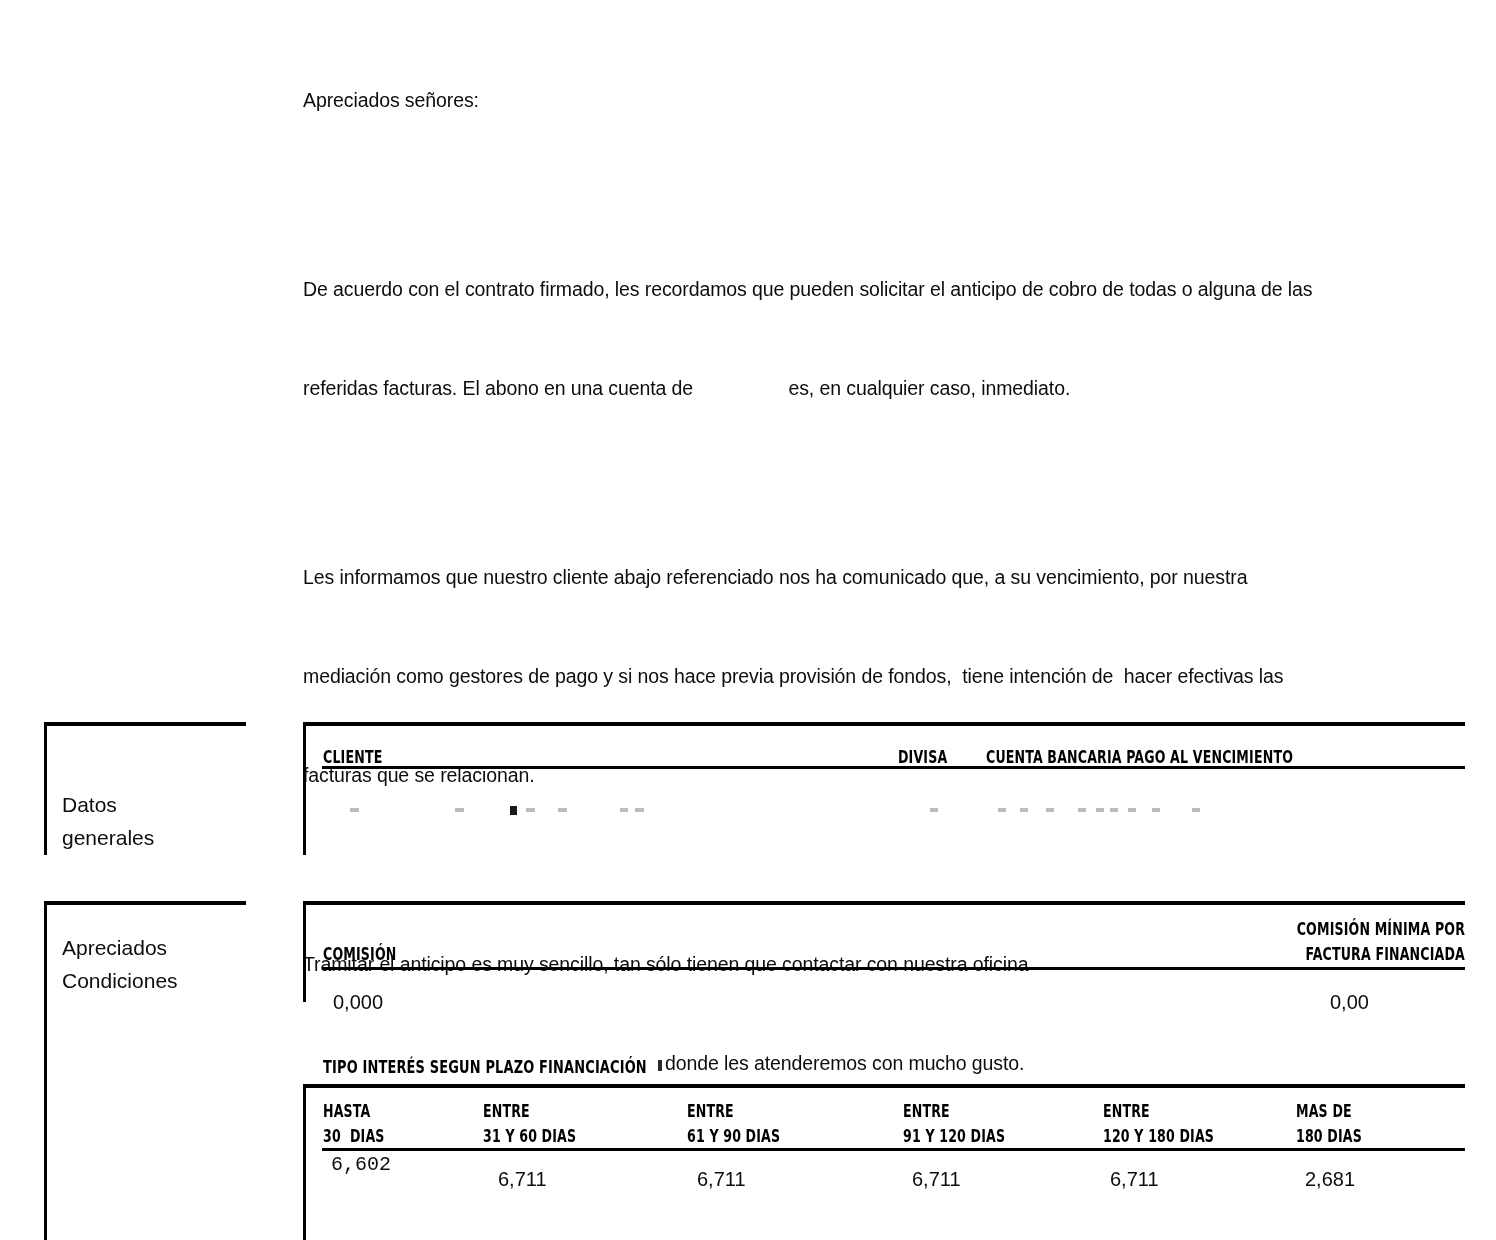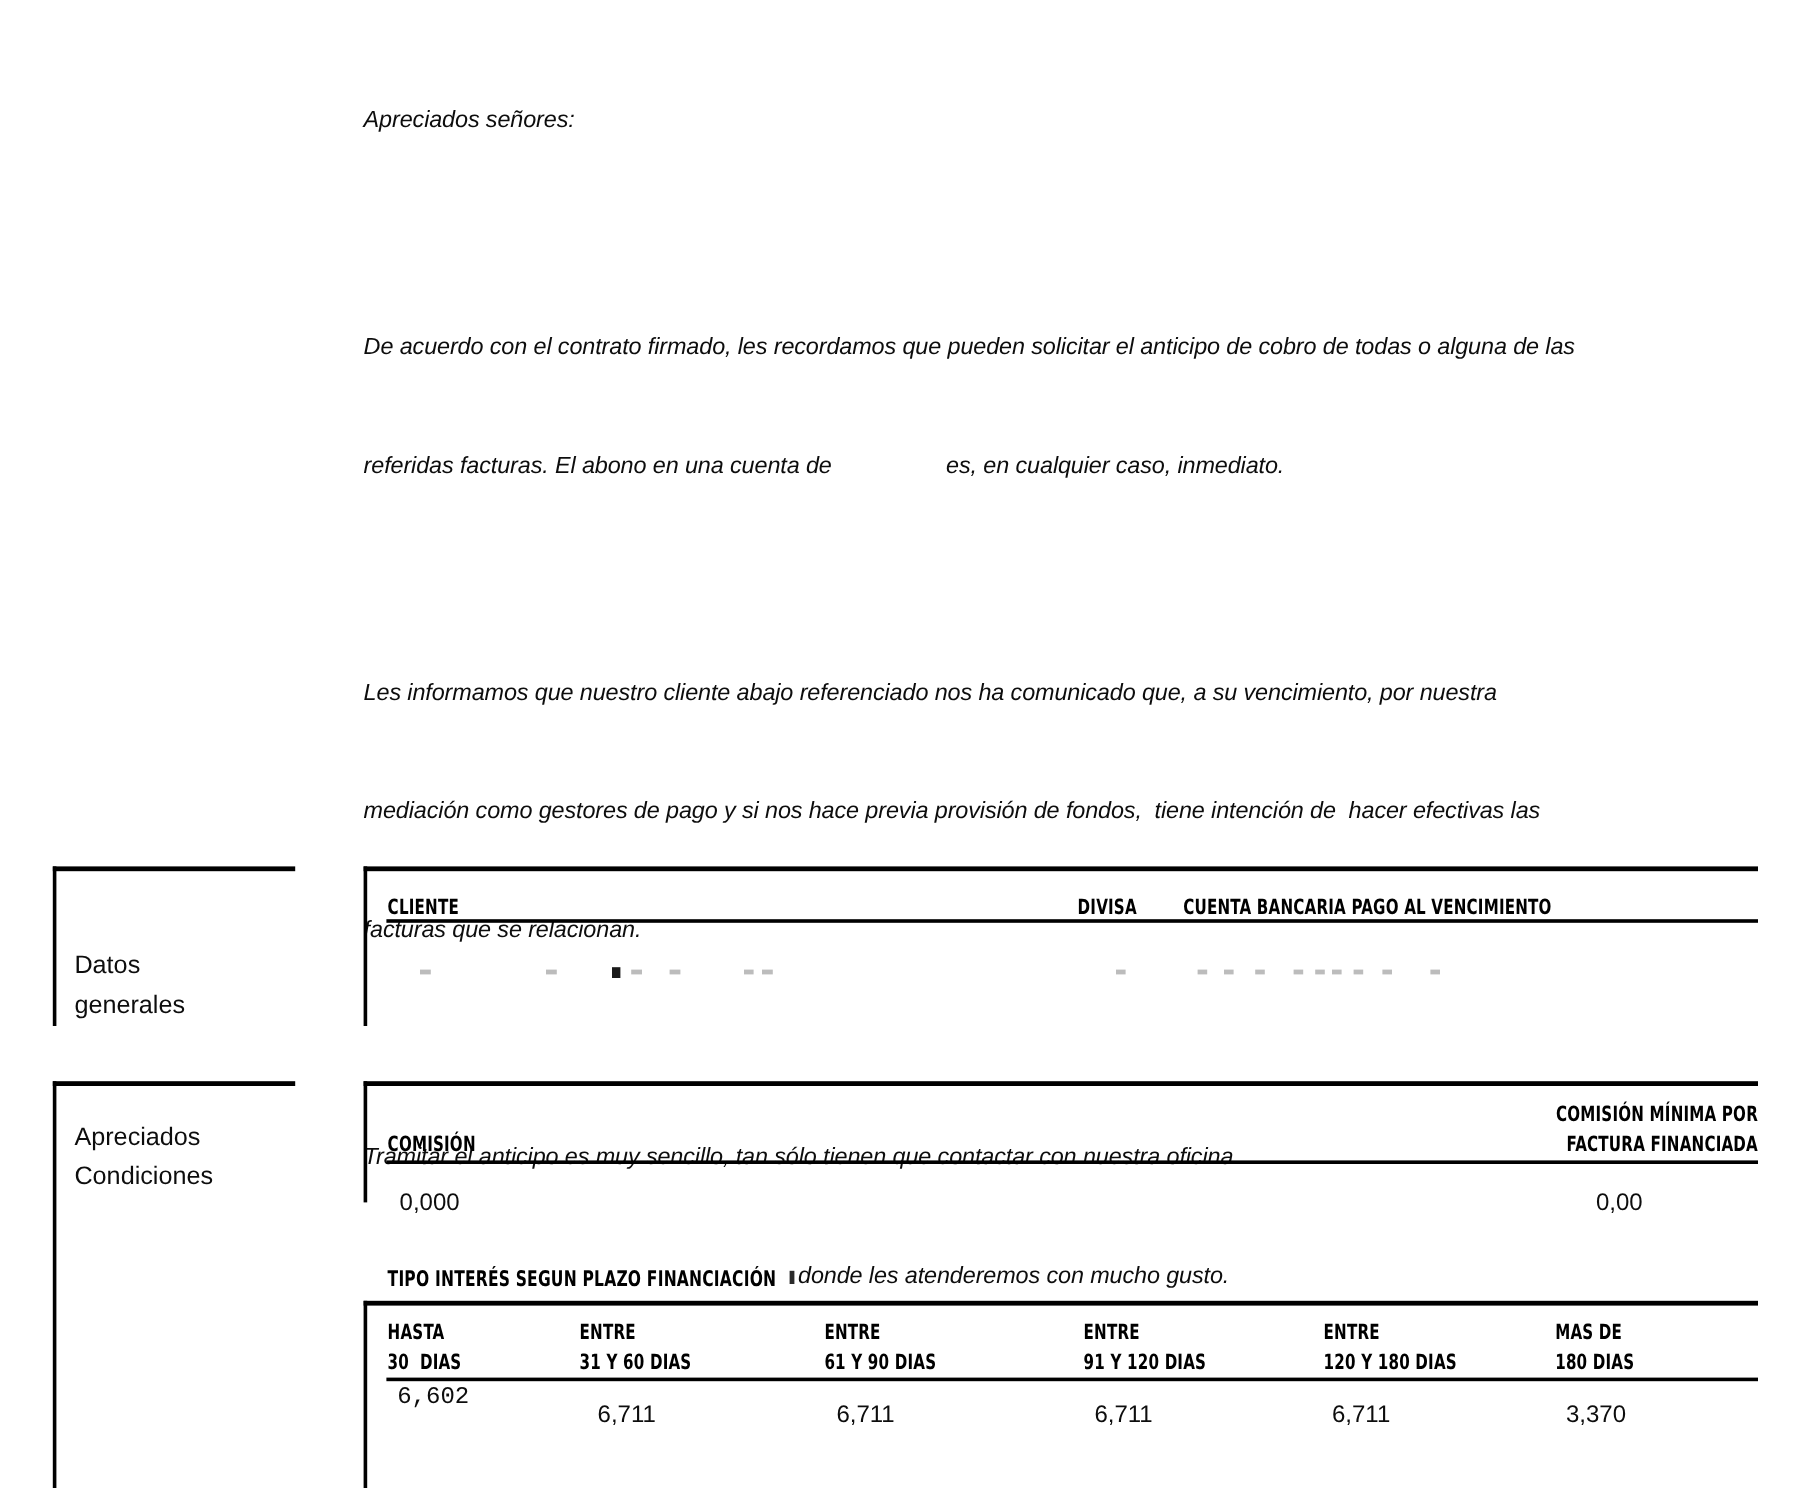--- a/index.html
+++ b/index.html
@@ -22,21 +22,20 @@
     left: 303px;
     top: 18px;
     width: 1030px;
   }
   .para {
     font-size: 19.5px;
     line-height: 33px;
     color: #0d0d0d;
     letter-spacing: -0.1px;
     white-space: pre-wrap;
-    font-style: italic;
   }
   .para.gap-after { margin-bottom: 24px; }
   .para-line { display: block; }
 
   
   .redacted {
     display: inline-block;
     vertical-align: baseline;
   }
   .redacted.w90  { width: 90px; }
@@ -235,13 +234,13 @@
 <div class="head" style="left:1296px; top:1100px; width:180px;">MAS DE</div>
 <div class="head" style="left:1296px; top:1125px; width:180px;">180 DIAS</div>
 
 <div class="panel-rule-under" style="left:322px; top:1148px; width:1143px;"></div>
 
 <div class="value" style="left:331px;  top:1153px;font-family:Liberation Mono, monospace;">6,602</div>
 <div class="value" style="left:498px;  top:1167px;">6,711</div>
 <div class="value" style="left:697px;  top:1167px;">6,711</div>
 <div class="value" style="left:912px;  top:1167px;">6,711</div>
 <div class="value" style="left:1110px; top:1167px;">6,711</div>
-<div class="value" style="left:1305px; top:1167px;">3,370</div>
+<div class="value" style="left:1305px; top:1167px;">2,681</div>
 
 </body></html>

